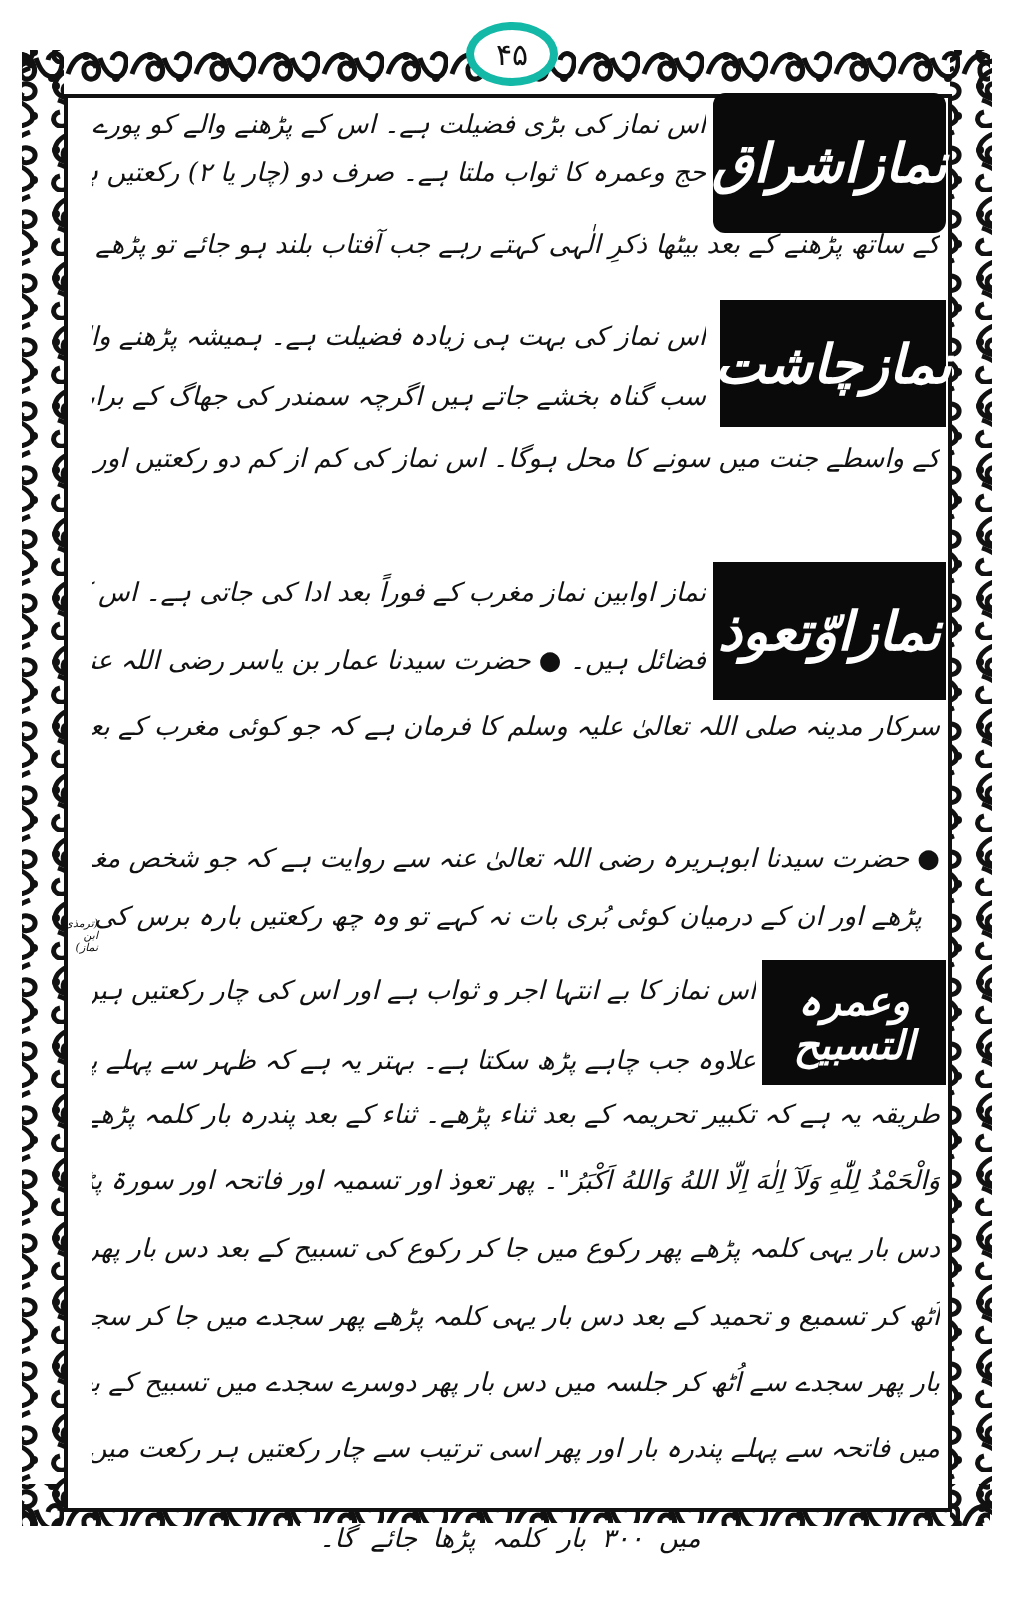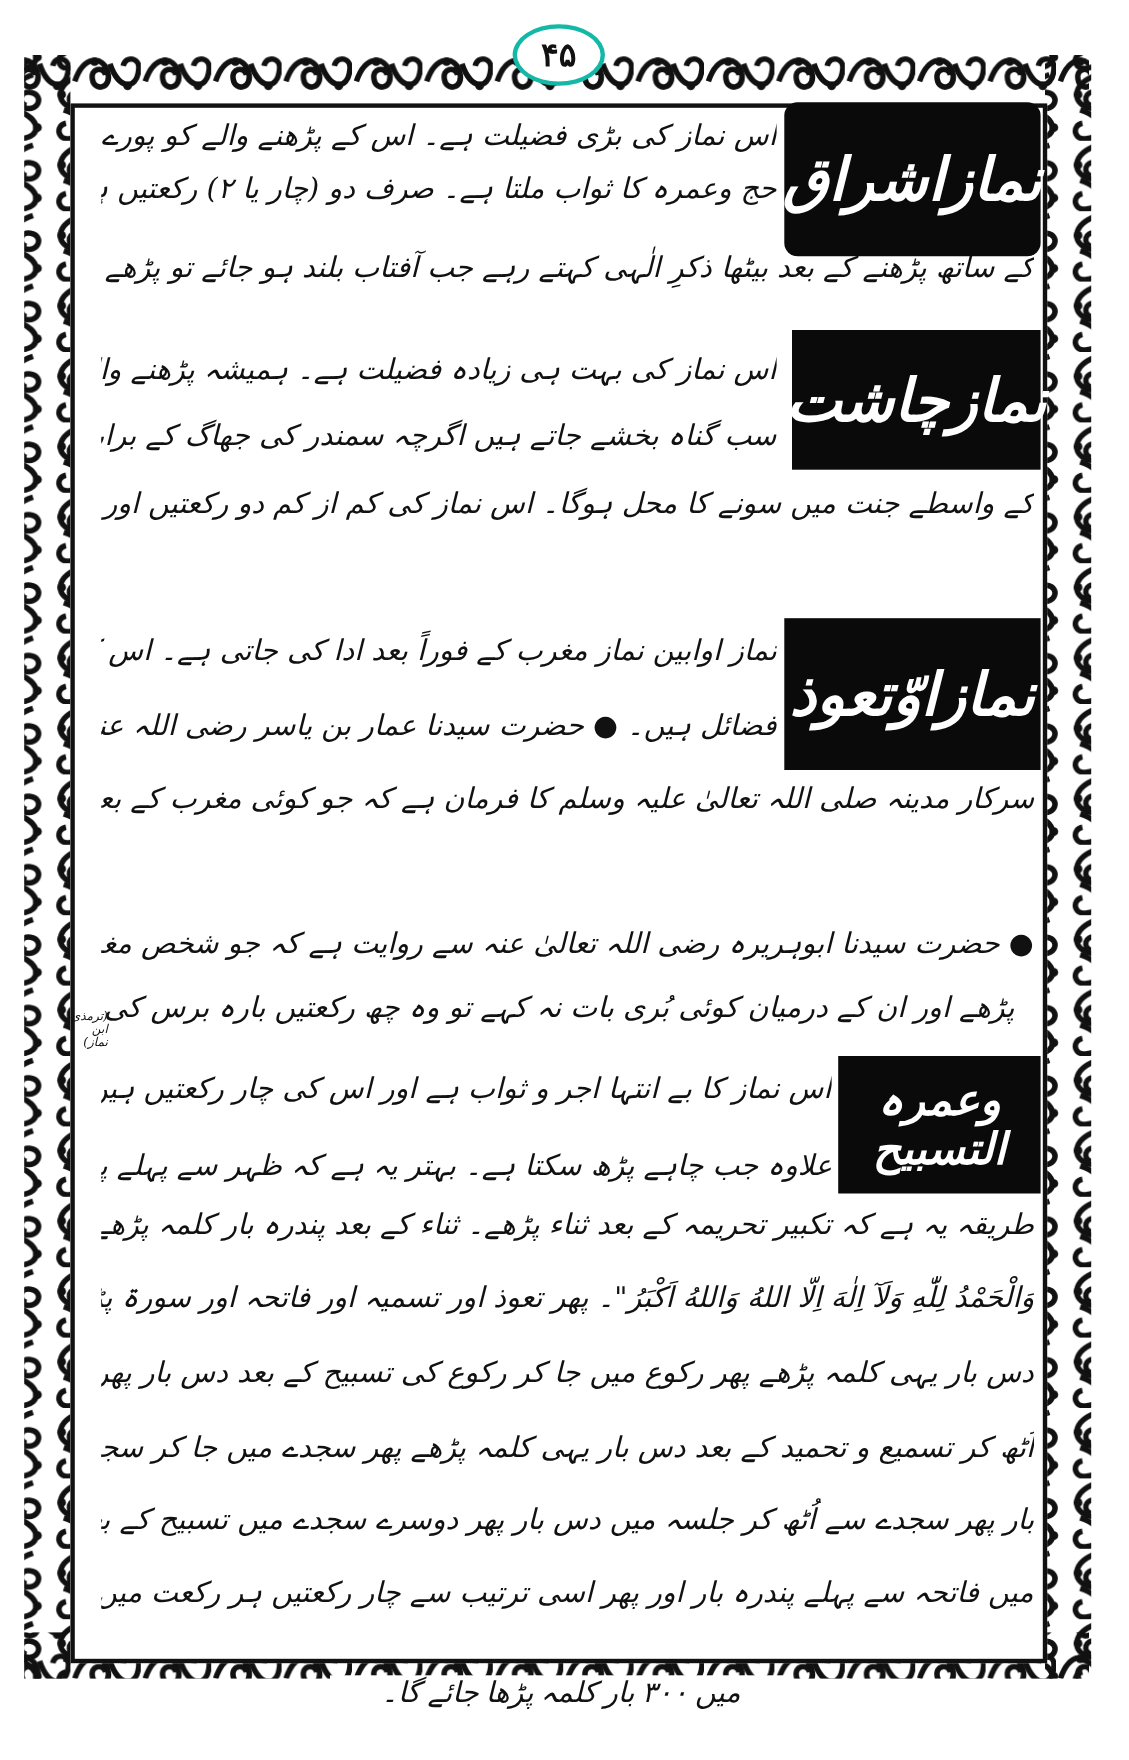--- a/index.html
+++ b/index.html
@@ -6,44 +6,44 @@
   body { width:1026px; height:1600px; position:relative; overflow:hidden;
          font-family: "DejaVu Sans", sans-serif; color:#111; }
   .page { position:absolute; left:0; top:0; width:1026px; height:1600px; }
 
   
   .frame { position:absolute; left:64px; top:94px; width:888px; height:1418px;
            border:4px solid #111; box-sizing:border-box; background:#fff; }
 
   
   .pagenum { position:absolute; left:466px; top:22px; width:76px; height:48px;
-             border:4px solid #14b8a6; border-radius:50%; background:#fff;
+             border:8px solid #14b8a6; border-radius:50%; background:#fff;
              display:flex; align-items:center; justify-content:center;
-             font-family:"DejaVu Serif", serif; font-weight:bold; font-size:30px; z-index:3; }
+             font-family:"DejaVu Serif", serif; font-weight:normal; font-size:30px; z-index:3; }
 
   
   .heading { position:absolute; background:#0a0a0a; color:#fff; display:flex;
              align-items:center; justify-content:center; direction:rtl;
              font-family:"DejaVu Serif", serif; font-style:italic; font-weight:bold; z-index:2; }
   .h1 { left:713px; top:93px;  width:233px; height:140px; font-size:54px;border-radius:12px; }
   .h2 { left:720px; top:300px; width:226px; height:127px; font-size:54px; }
   .h3 { left:713px; top:562px; width:233px; height:138px; font-size:54px; }
   .h4 { left:762px; top:960px; width:184px; height:125px; font-size:40px; line-height:1.1; text-align:center; }
 
   
   .line { position:absolute; direction:rtl; text-align:justify; text-align-last:justify;
           white-space:nowrap; font-family:"DejaVu Serif", serif; font-style:italic;
           font-size:26px; line-height:40px; height:40px; overflow:hidden; z-index:1; }
   .line.last { text-align-last:right; }
   .line.narrow { right:320px; left:92px; }
   .line.full { right:86px; left:92px; }
   .line.wide4 { right:270px; left:92px; }
 
   .bottomline { position:absolute; left:300px; width:420px; top:1523px; text-align:center;
-                direction:rtl; font-family:Liberation Serif, serif; font-style:italic; font-size:26px; z-index:3;
+                direction:rtl; font-family:Liberation Mono, monospace; font-style:italic; font-size:26px; z-index:3;
                 background:#fff; }
   .margin-note { position:absolute; left:66px; top:918px; width:32px; font-size:11px;
                  direction:rtl; font-family:"DejaVu Serif", serif; font-style:italic; line-height:12px; }
   svg.ornsvg { position:absolute; left:0; top:0; }
 </style>
 </head>
 <body>
 
 <div class="page">
 

